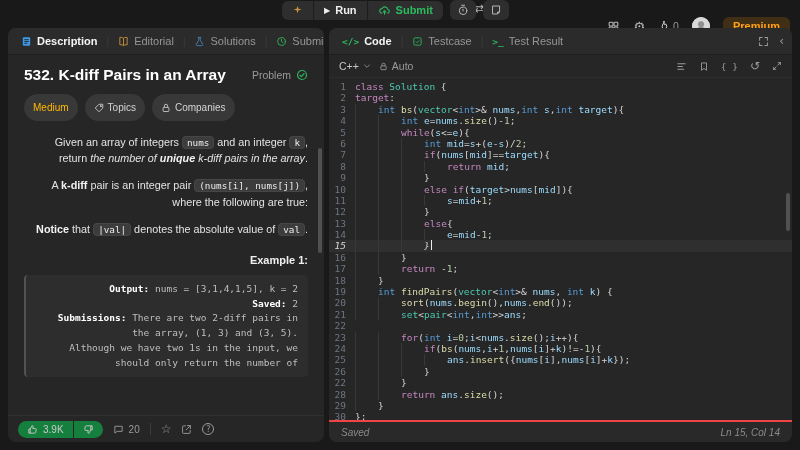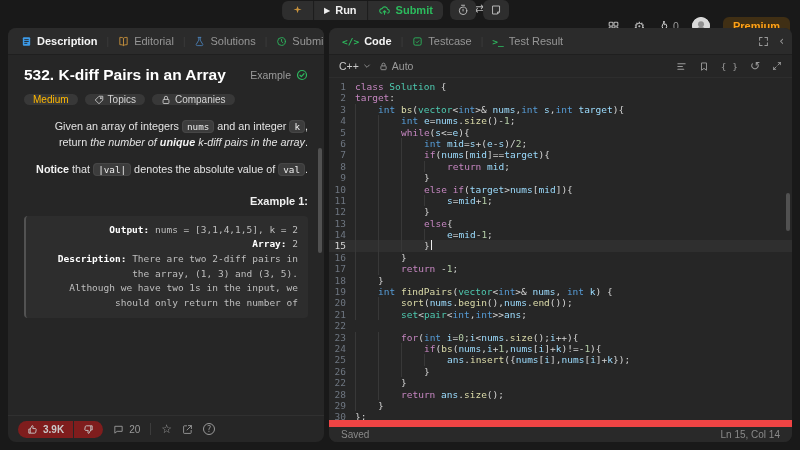--- a/index.html
+++ b/index.html
@@ -36,57 +36,57 @@
   .tab.active { color:#f5f5f5; font-weight:700; }
   .tab-sep { color:#3d3d3d; font-size:10px; }
   .tabbar-right { margin-left:auto; display:flex; align-items:center; gap:10px; color:#9a9a9a; }
 
   
   .desc-scroll { flex:1; overflow:hidden; padding:11px 16px 0 16px;text-align:right; }
   .title-row { display:flex; align-items:flex-start; justify-content:space-between; margin-bottom:10px; }
   .prob-title { font-size:15.5px; font-weight:700; color:#ffffff; }
   .solved { display:flex; align-items:center; gap:5px; font-size:10.5px; color:#9a9a9a; margin-top:3px; }
   .badges { display:flex; align-items:center; gap:7px; margin-bottom:13px; }
-  .pill { background:#383838; border-radius:20px; padding:0 9px; font-size:10px; color:#d4d4d4; display:flex; align-items:center; gap:4px; cursor:pointer; }
+  .pill { background:#383838; border-radius:20px; padding:8px 9px; font-size:10px; color:#d4d4d4; display:flex; align-items:center; gap:4px; cursor:pointer; }
   .pill.medium { color:#ffb800; }
   .desc-p { font-size:10.8px; line-height:1.5; color:#e3e3e3; margin-bottom:11px; }
   .desc-h { font-size:11px; font-weight:700; color:#f0f0f0; margin:17px 0 9px; }
   .desc-ul { list-style:none; margin:13px 0; }
   .desc-ul li { margin:11px 0; padding-left:14px; position:relative; font-size:10.5px; }
   .desc-ul li::before { content:"•"; position:absolute; left:2px; color:#e3e3e3; }
   .rt-b { font-weight:700; color:#f2f2f2; }
   .rt-i { font-style:italic; }
   .rt-bi { font-style:italic; font-weight:700; color:#f2f2f2; }
   .rt-code, .chip { font-family:"DejaVu Sans Mono",monospace; font-size:9.3px; background:#3c3c3c; border:1px solid #464646; border-radius:4px; padding:0 4px; color:#ececec; white-space:nowrap; }
   .example-pre { background:#2d2d2d; border-left:2px solid #525252; border-radius:4px; padding:7px 10px; font-family:"DejaVu Sans Mono",monospace; font-size:9.5px; line-height:1.55; color:#bfbfbf; }
   .example-pre .rt-b { color:#ffffff; }
   .left-footer { flex:none; height:27px; display:flex; align-items:center; gap:10px; padding:0 10px; border-top:1px solid #303030; color:#9a9a9a; }
-  .vote-pill { display:flex; align-items:center; background:#7f1d1d; border-radius:20px; overflow:hidden;font-weight:bold; }
+  .vote-pill { display:flex; align-items:center; background:#15803d; border-radius:20px; overflow:hidden; }
   .vote-pill > div { display:flex; align-items:center; gap:5px; padding:3px 9px; font-size:10px; color:#c9c9c9; cursor:pointer; }
   .vote-pill > div + div { border-left:1px solid #262626; }
   .foot-item { display:flex; align-items:center; gap:5px; font-size:10px; color:#9a9a9a; cursor:pointer; }
   .foot-sep { width:1px; height:12px; background:#3c3c3c; }
   .qmark { width:12px; height:12px; border:1.2px solid #9a9a9a; border-radius:50%; font-size:8px; display:flex; align-items:center; justify-content:center; color:#9a9a9a; }
 
   
   .ed-toolbar { height:23px; flex:none; display:flex; align-items:center; gap:8px; padding:0 10px; color:#9a9a9a; font-size:10.5px; border-bottom:1px solid #2d2d2d; }
   .lang-sel { display:flex; align-items:center; gap:4px; color:#c9c9c9; cursor:pointer; }
   .auto-sel { display:flex; align-items:center; gap:4px; cursor:pointer; }
   .ed-tool-right { margin-left:auto; display:flex; align-items:center; gap:12px; color:#9a9a9a; }
   .mono-ic { font-family:"DejaVu Sans Mono",monospace; font-size:9.5px; }
   .code-area { flex:1; overflow:hidden; padding-top:3px; font-family:"DejaVu Sans Mono",monospace; font-size:9.5px; line-height:11.4px; position:relative; }
   .code-line { display:flex; white-space:pre; height:11.4px; }
-  .code-line.current { background:rgba(255,255,255,0.045); }
+  .code-line.current { background:rgba(255,255,255,0.045);font-style:italic; }
   .ln { flex:none; width:26px; text-align:right; padding-right:9px; color:#6e7681; }
   .code-line.current .ln { color:#d8d8d8; }
   .ind { display:inline-block; width:23px; height:11.4px; border-left:1px solid #383838; vertical-align:top; }
   .tk-k { color:#c586c0; } .tk-t { color:#569cd6; } .tk-cl { color:#4ec9b0; }
   .tk-f { color:#dcdcaa; } .tk-v { color:#9cdcfe; } .tk-n { color:#b5cea8; } .tk-p { color:#d4d4d4; }
   .caret { display:inline-block; width:1.2px; height:10px; background:#eeeeee; vertical-align:middle; margin-left:1px; }
-  .ed-status { height:22px; flex:none; display:flex; align-items:center; justify-content:space-between; padding:0 12px; font-size:10px; color:#8a8a8a; border-top:7px solid #ef4444; background:#292929; }
+  .ed-status { height:22px; flex:none; display:flex; align-items:center; justify-content:space-between; padding:0 12px; font-size:10px; color:#8a8a8a; border-top:2px solid #ef4444; background:#292929;font-style:italic; }
 
   .scroll-thumb { position:absolute; right:2px; width:4px; border-radius:2px; background:#515151; }
 </style>
 </head>
 <body>
 
 <div class="topbar">
   <div class="tb-left">
     <span>
       <svg width="15" height="17" viewBox="0 0 24 24">
@@ -217,21 +217,21 @@
             </g>
           </svg>
         <span>Submissions</span>
       </div>
     </div>
 
     <div class="desc-scroll">
       <div class="title-row">
         <div class="prob-title">532. K-diff Pairs in an Array</div>
         <div class="solved">
-          <span>Example</span>
+          <span>Problem</span>
           <svg width="12" height="12" viewBox="0 0 24 24">
               <g fill="none" stroke="#2db55d" stroke-width="2.4" stroke-linecap="round" stroke-linejoin="round">
                 <circle cx="12" cy="12" r="9"></circle>
                 <path d="M8 12.5l2.7 2.7L16 9.5"></path>
               </g>
             </svg>
         </div>
       </div>
       <div class="badges">
         <span class="pill medium">Medium</span>
@@ -249,26 +249,27 @@
               <g fill="none" stroke="#d4d4d4" stroke-width="2">
                 <rect x="5" y="10.5" width="14" height="10" rx="2"></rect>
                 <path d="M8 10.5V7a4 4 0 0 1 8 0v3.5"></path>
               </g>
             </svg>
           <span>Companies</span>
         </span>
       </div>
       <div id="desc-sections">
           <div class="desc-p"><span>Given an array of integers </span><span class="rt-code">nums</span><span> and an integer </span><span class="rt-code">k</span><span>, return </span><span class="rt-i">the number of </span><span class="rt-bi">unique</span><span class="rt-i"> k-diff pairs in the array</span><span>.</span></div>
+          <div class="desc-p"><span>A </span><span class="rt-b">k-diff</span><span> pair is an integer pair </span><span class="rt-code">(nums[i], nums[j])</span><span>, where the following are true:</span></div>
           <div class="desc-p"><span class="rt-b">Notice</span><span> that </span><span class="rt-code">|val|</span><span> denotes the absolute value of </span><span class="rt-code">val</span><span>.</span></div>
           <div class="desc-h">Example 1:</div>
           <div class="example-pre">
             <div><span class="rt-b">Output:</span><span> nums = [3,1,4,1,5], k = 2</span></div>
-            <div><span class="rt-b">Array:</span><span> 2</span></div>
-            <div><span class="rt-b">Description:</span><span> There are two 2-diff pairs in the array, (1, 3) and (3, 5).</span></div>
+            <div><span class="rt-b">Saved:</span><span> 2</span></div>
+            <div><span class="rt-b">Submissions:</span><span> There are two 2-diff pairs in the array, (1, 3) and (3, 5).</span></div>
             <div><span>Although we have two 1s in the input, we should only return the number of </span></div>
           </div>
         </div>
     </div>
 
     <div class="scroll-thumb" style="top:120px;height:105px"></div>
 
     <div class="left-footer">
       <div class="vote-pill">
         <div>

